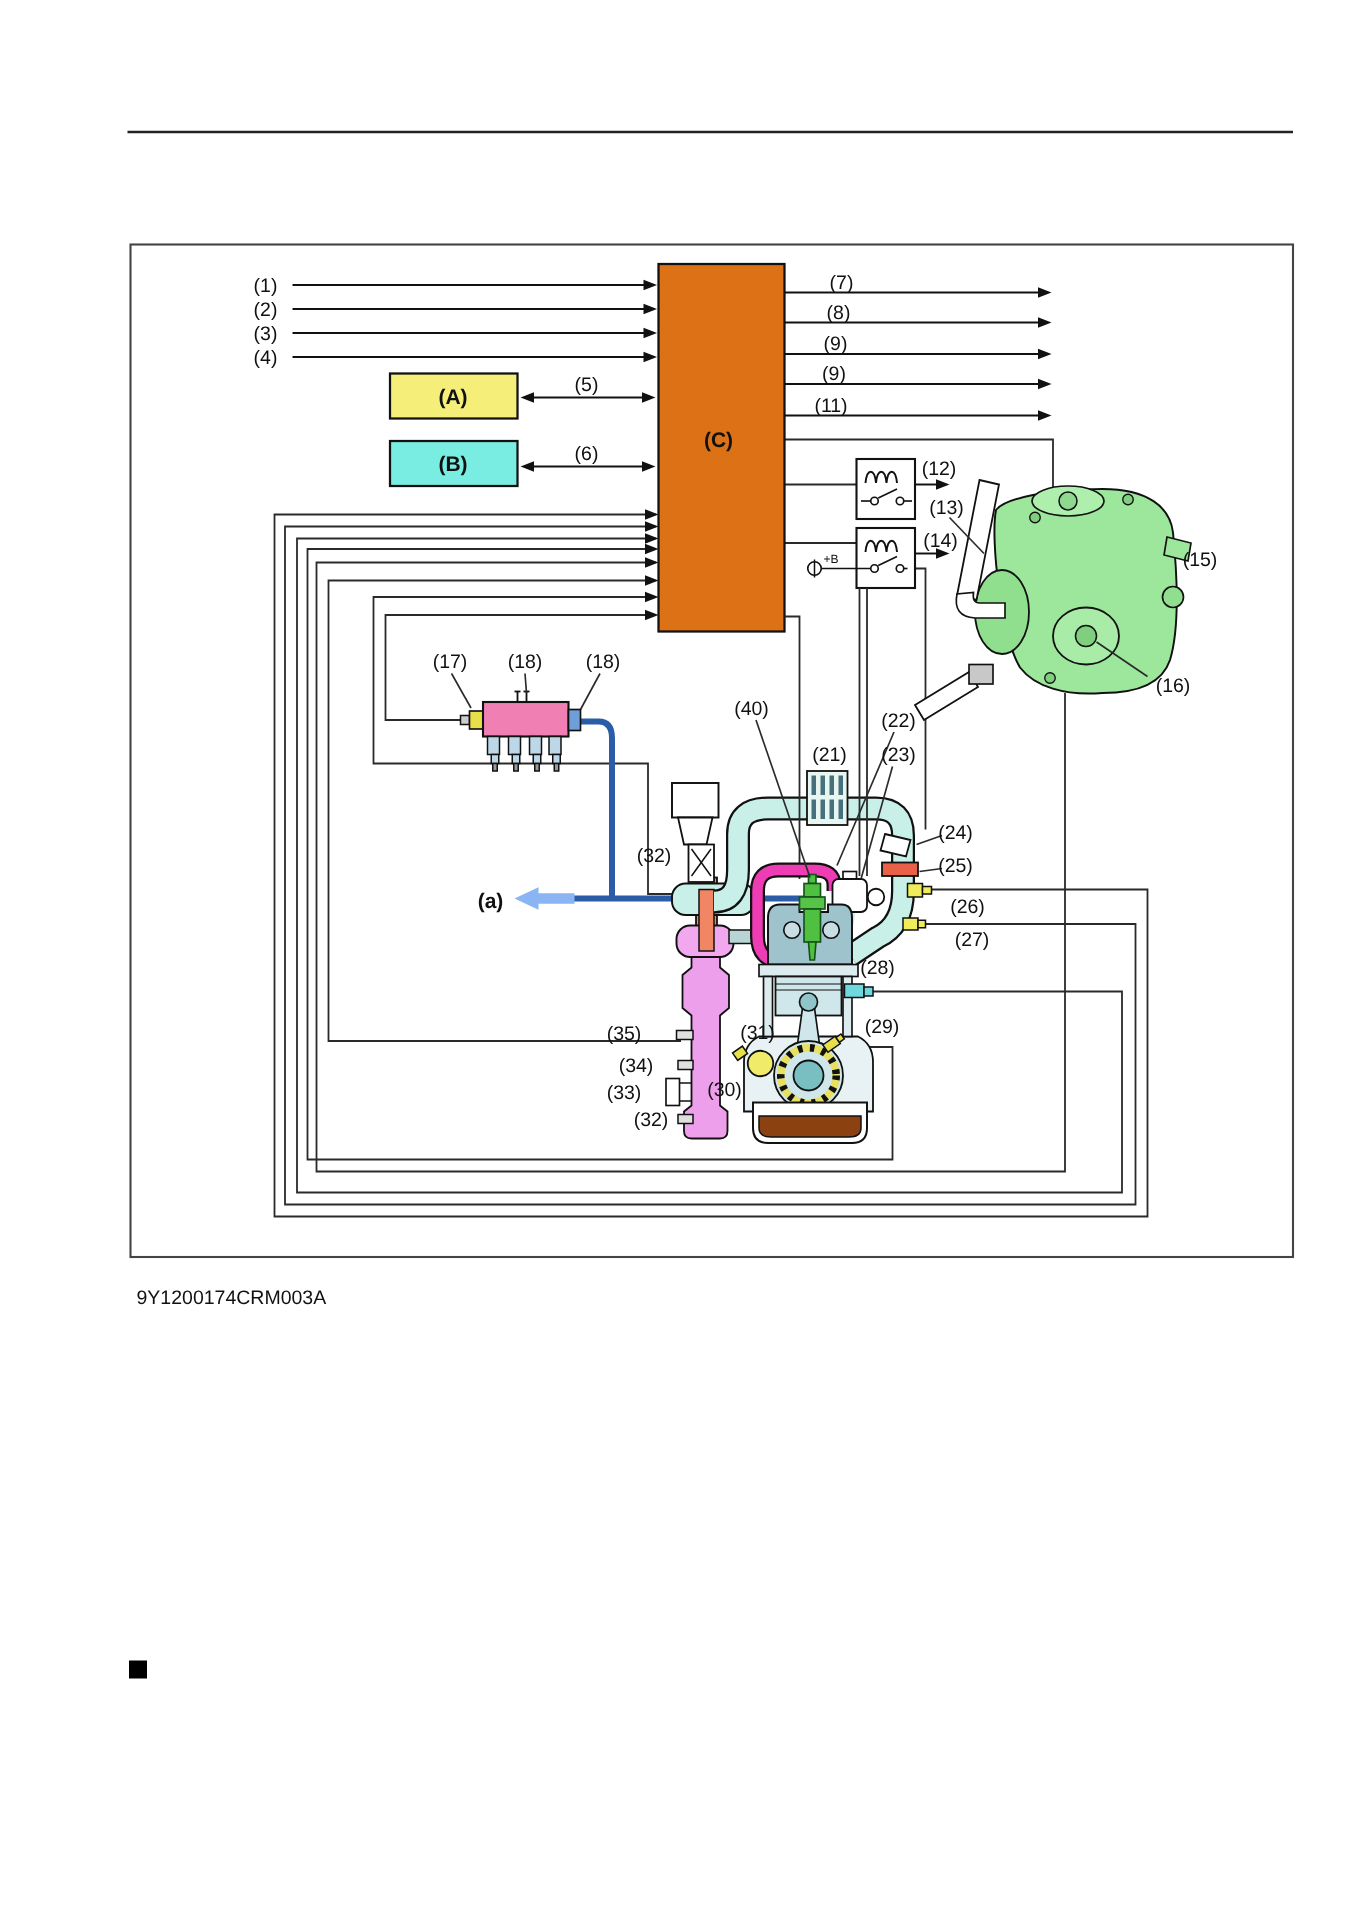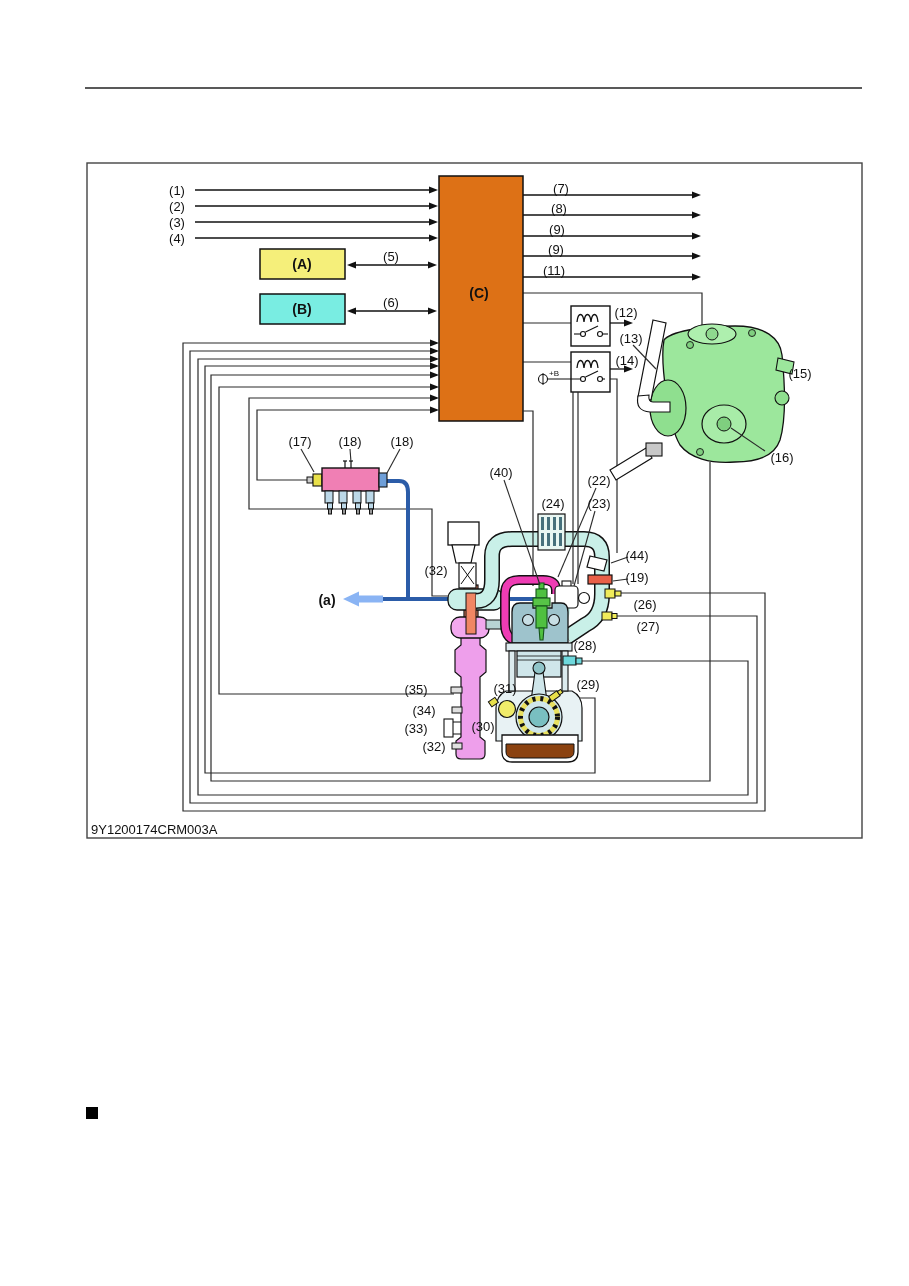--- a/index.html
+++ b/index.html
@@ -3,21 +3,21 @@
 <meta charset="utf-8">
 <style>
   html,body{margin:0;padding:0;background:#fff;}
   #page{position:relative;width:909px;height:1286px;background:#ffffff;overflow:hidden;
         font-family:"Liberation Sans",sans-serif;}
   svg{position:absolute;left:0;top:0;}
   .lbl{position:absolute;transform:translate(-50%,-50%);font-size:13px;color:#111;
        white-space:nowrap;letter-spacing:0;}
   .bold{font-weight:bold;font-size:14px;}
   .tiny{font-size:8px;transform:translate(0,-50%);}
-  .anchorleft{transform:translate(0,-50%);}
+  .anchorleft{transform:translate(0,-50%);margin-top:36px;}
 </style>
 </head>
 <body>
 
 <div id="page">
 
 <svg width="909" height="1286" viewBox="0 0 909 1286">
 
   <line x1="85" y1="88" x2="862" y2="88" stroke="#222" stroke-width="1.6"></line>
 
@@ -309,25 +309,25 @@
 <div class="lbl" style="left:554px;top:270px">(11)</div>
 <div class="lbl" style="left:626px;top:312px">(12)</div>
 <div class="lbl" style="left:631px;top:338px">(13)</div>
 <div class="lbl" style="left:627px;top:360px">(14)</div>
 <div class="lbl" style="left:800px;top:373px">(15)</div>
 <div class="lbl" style="left:782px;top:457px">(16)</div>
 <div class="lbl" style="left:300px;top:441px">(17)</div>
 <div class="lbl" style="left:350px;top:441px">(18)</div>
 <div class="lbl" style="left:402px;top:441px">(18)</div>
 <div class="lbl" style="left:501px;top:472px">(40)</div>
-<div class="lbl" style="left:553px;top:503px">(24)</div>
+<div class="lbl" style="left:553px;top:503px">(21)</div>
 <div class="lbl" style="left:599px;top:480px">(22)</div>
 <div class="lbl" style="left:599px;top:503px">(23)</div>
-<div class="lbl" style="left:637px;top:555px">(44)</div>
-<div class="lbl" style="left:637px;top:577px">(19)</div>
+<div class="lbl" style="left:637px;top:555px">(24)</div>
+<div class="lbl" style="left:637px;top:577px">(25)</div>
 <div class="lbl" style="left:645px;top:604px">(26)</div>
 <div class="lbl" style="left:648px;top:626px">(27)</div>
 <div class="lbl" style="left:585px;top:645px">(28)</div>
 <div class="lbl" style="left:588px;top:684px">(29)</div>
 <div class="lbl" style="left:483px;top:726px">(30)</div>
 <div class="lbl" style="left:505px;top:688px">(31)</div>
 <div class="lbl" style="left:434px;top:746px">(32)</div>
 <div class="lbl" style="left:416px;top:728px">(33)</div>
 <div class="lbl" style="left:424px;top:710px">(34)</div>
 <div class="lbl" style="left:416px;top:689px">(35)</div>

